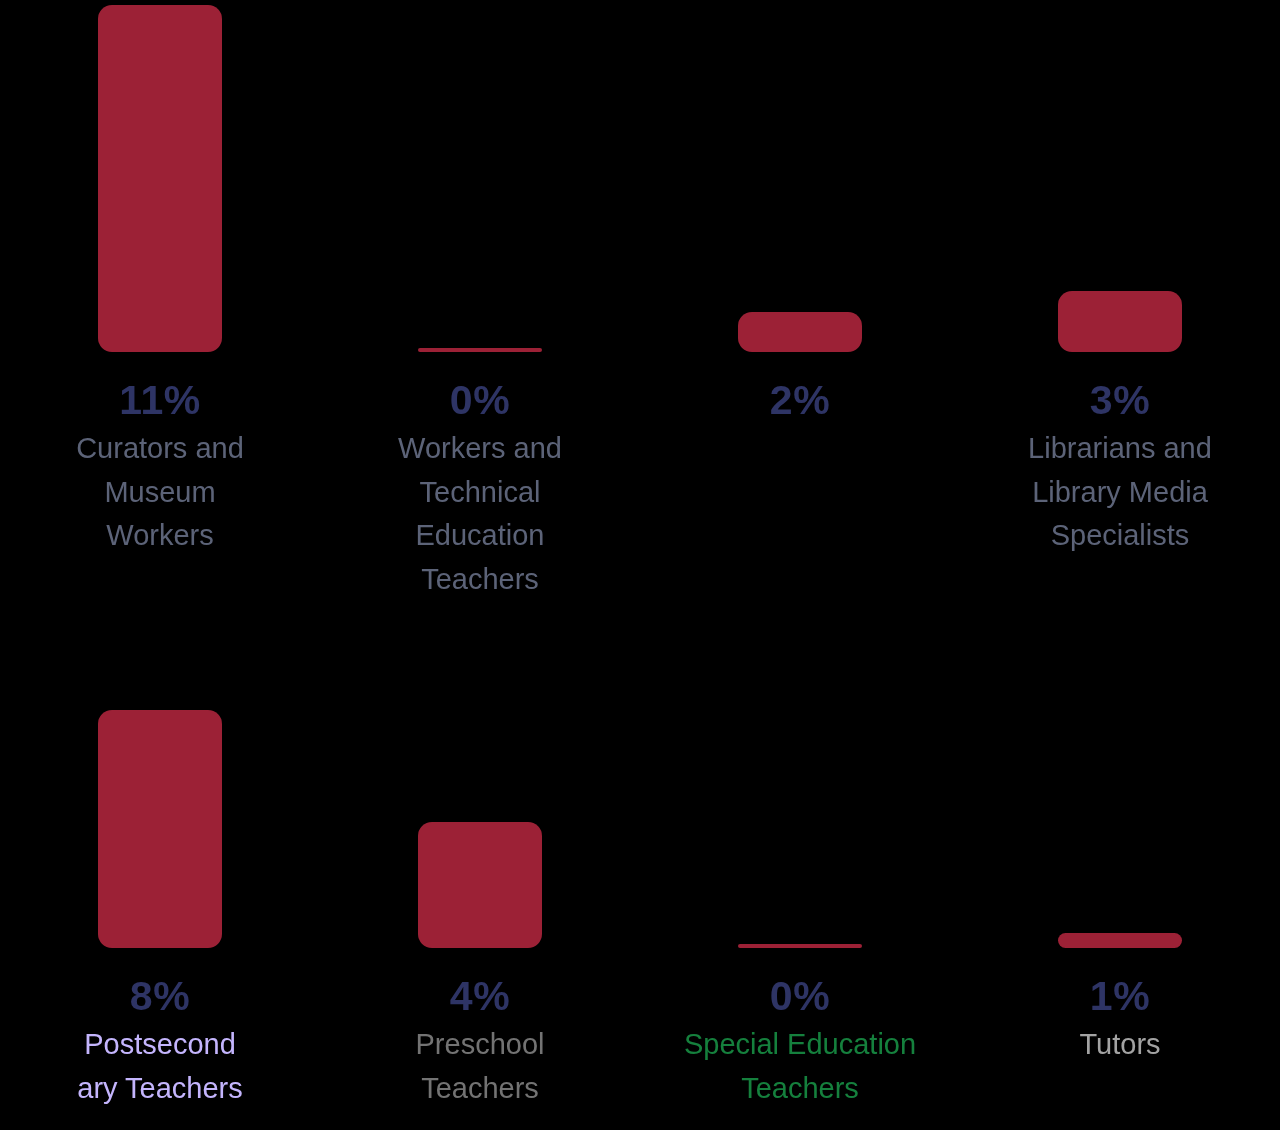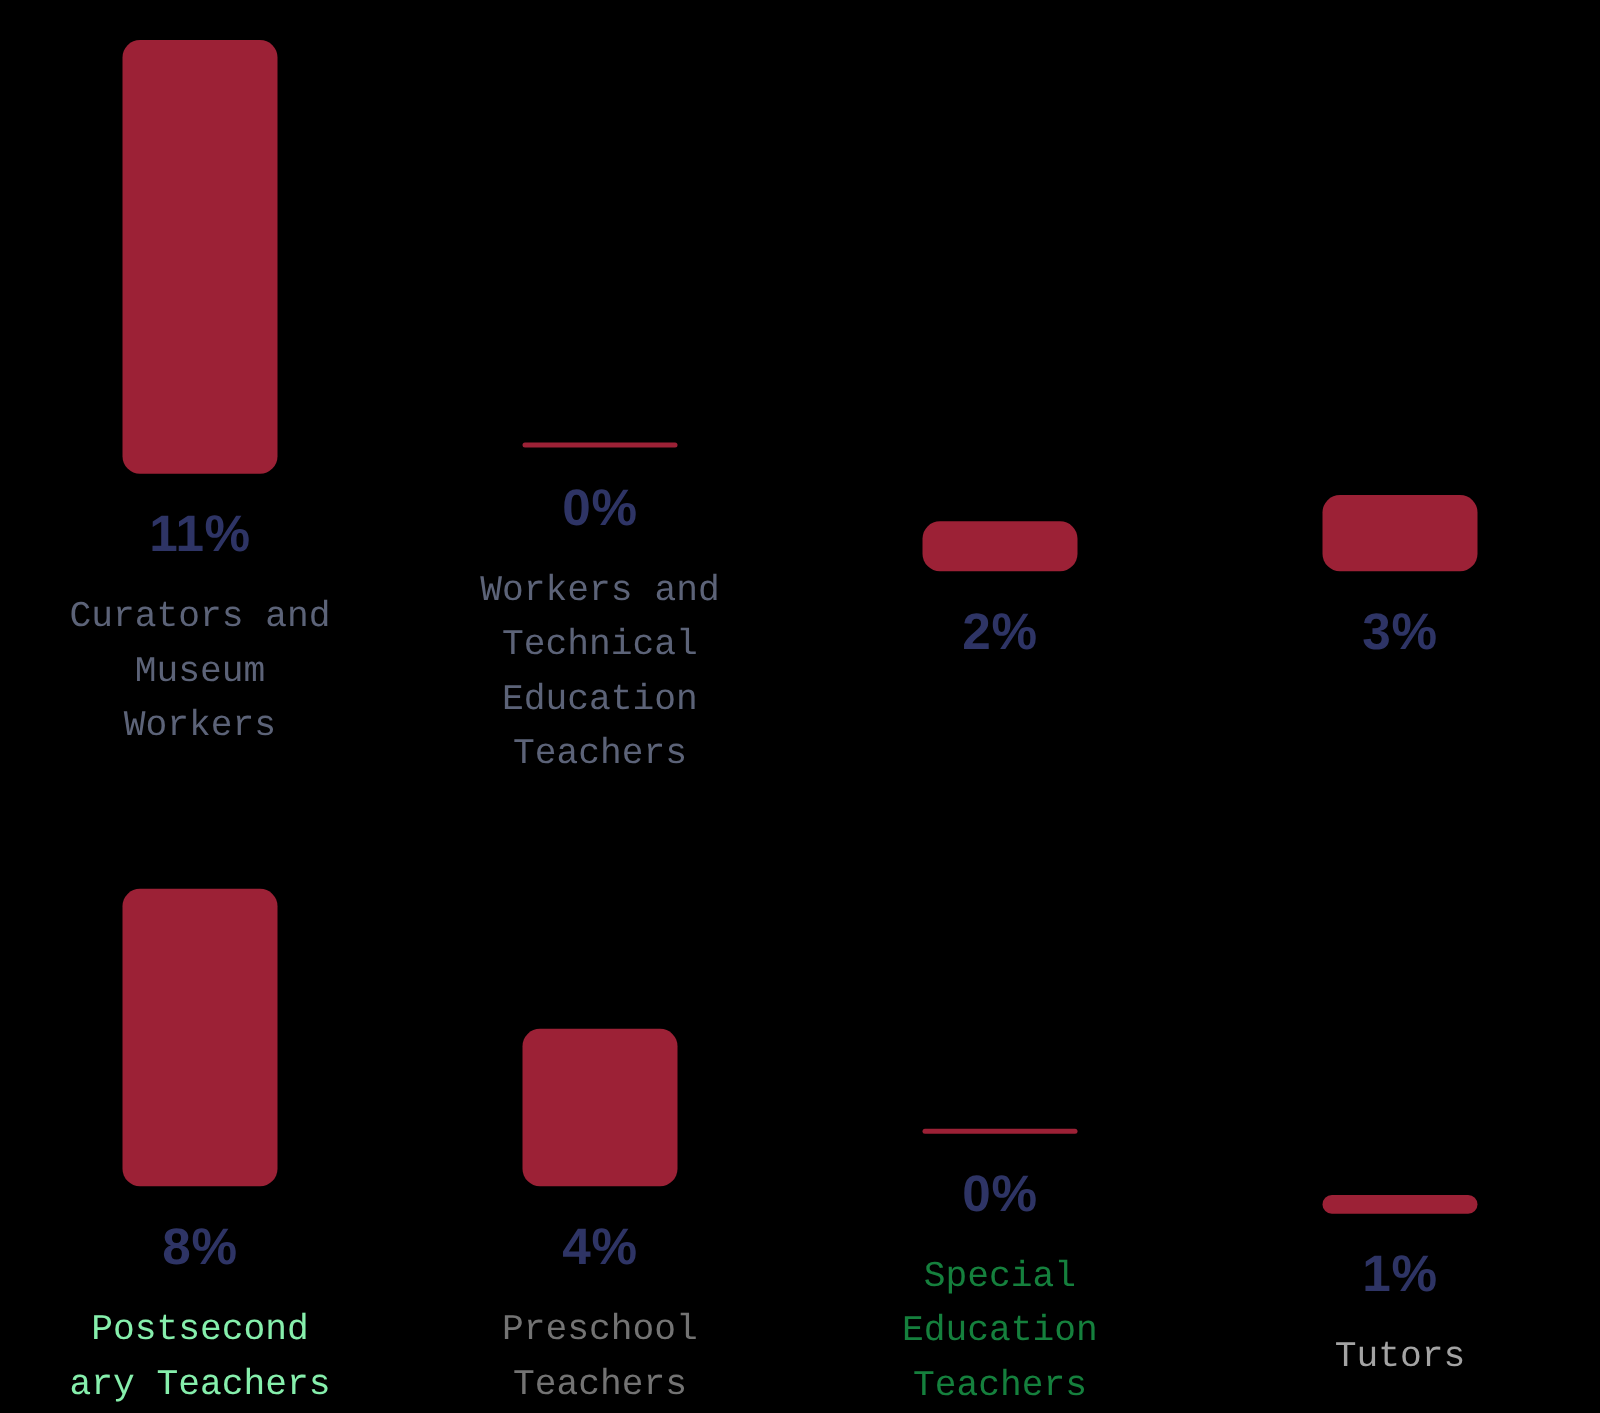--- a/index.html
+++ b/index.html
@@ -35,21 +35,21 @@
   #row-top   { top: 0px;   height: 630px; }
   #row-bottom{ top: 690px; height: 440px; }
 
   .bar-cell {
     position: relative;
     width: 320px;
     height: 100%;
     display: flex;
     flex-direction: column;
     align-items: center;
-    justify-content: center;
+    justify-content: flex-start;
     box-sizing: border-box;
   }
 
   
   .bar-plot {
     position: relative;
     width: 100%;
     display: flex;
     align-items: flex-end;
     justify-content: center;
@@ -76,24 +76,23 @@
     text-align: center;
   }
   #row-top .value-label    { margin-top: 28px; }
   #row-bottom .value-label { margin-top: 28px; }
 
   .cat-label {
     color: #5c6378;
     font-size: 29px;
     line-height: 1.5;
     text-align: center;
-    margin-top: 24px;
+    margin-top: 6px;
     max-width: 250px;
     white-space: pre-line;
-    font-family: Liberation Mono, monospace;
   }
 </style>
 </head>
 <body>
 
 <div id="chart-root" style="background: rgb(0, 0, 0);">
 
   <div class="chart-row" id="row-top">
 
     <div class="bar-cell">
@@ -122,32 +121,35 @@
         <div class="bar" style="height: 40px; background: rgb(156, 33, 54);"></div>
       </div>
       <div class="value-label" style="color: rgb(46, 52, 101);">2%</div>
     </div>
 
     <div class="bar-cell">
       <div class="bar-plot">
         <div class="bar" style="height: 61px; background: rgb(156, 33, 54);"></div>
       </div>
       <div class="value-label" style="color: rgb(46, 52, 101);">3%</div>
+      <div class="cat-label" style="color: rgb(92, 99, 120);">Librarians and
+Library Media
+Specialists</div>
     </div>
 
   </div>
 
   <div class="chart-row" id="row-bottom">
 
     <div class="bar-cell">
       <div class="bar-plot">
         <div class="bar" style="height: 238px; background: rgb(156, 33, 54);"></div>
       </div>
       <div class="value-label" style="color: rgb(46, 52, 101);">8%</div>
-      <div class="cat-label" style="color: #86efac;">Postsecond
+      <div class="cat-label" style="color: #c4b5fd;">Postsecond
 ary Teachers</div>
     </div>
 
     <div class="bar-cell">
       <div class="bar-plot">
         <div class="bar" style="height: 126px; background: rgb(156, 33, 54);"></div>
       </div>
       <div class="value-label" style="color: rgb(46, 52, 101);">4%</div>
       <div class="cat-label" style="color: #737373;">Preschool
 Teachers</div>

